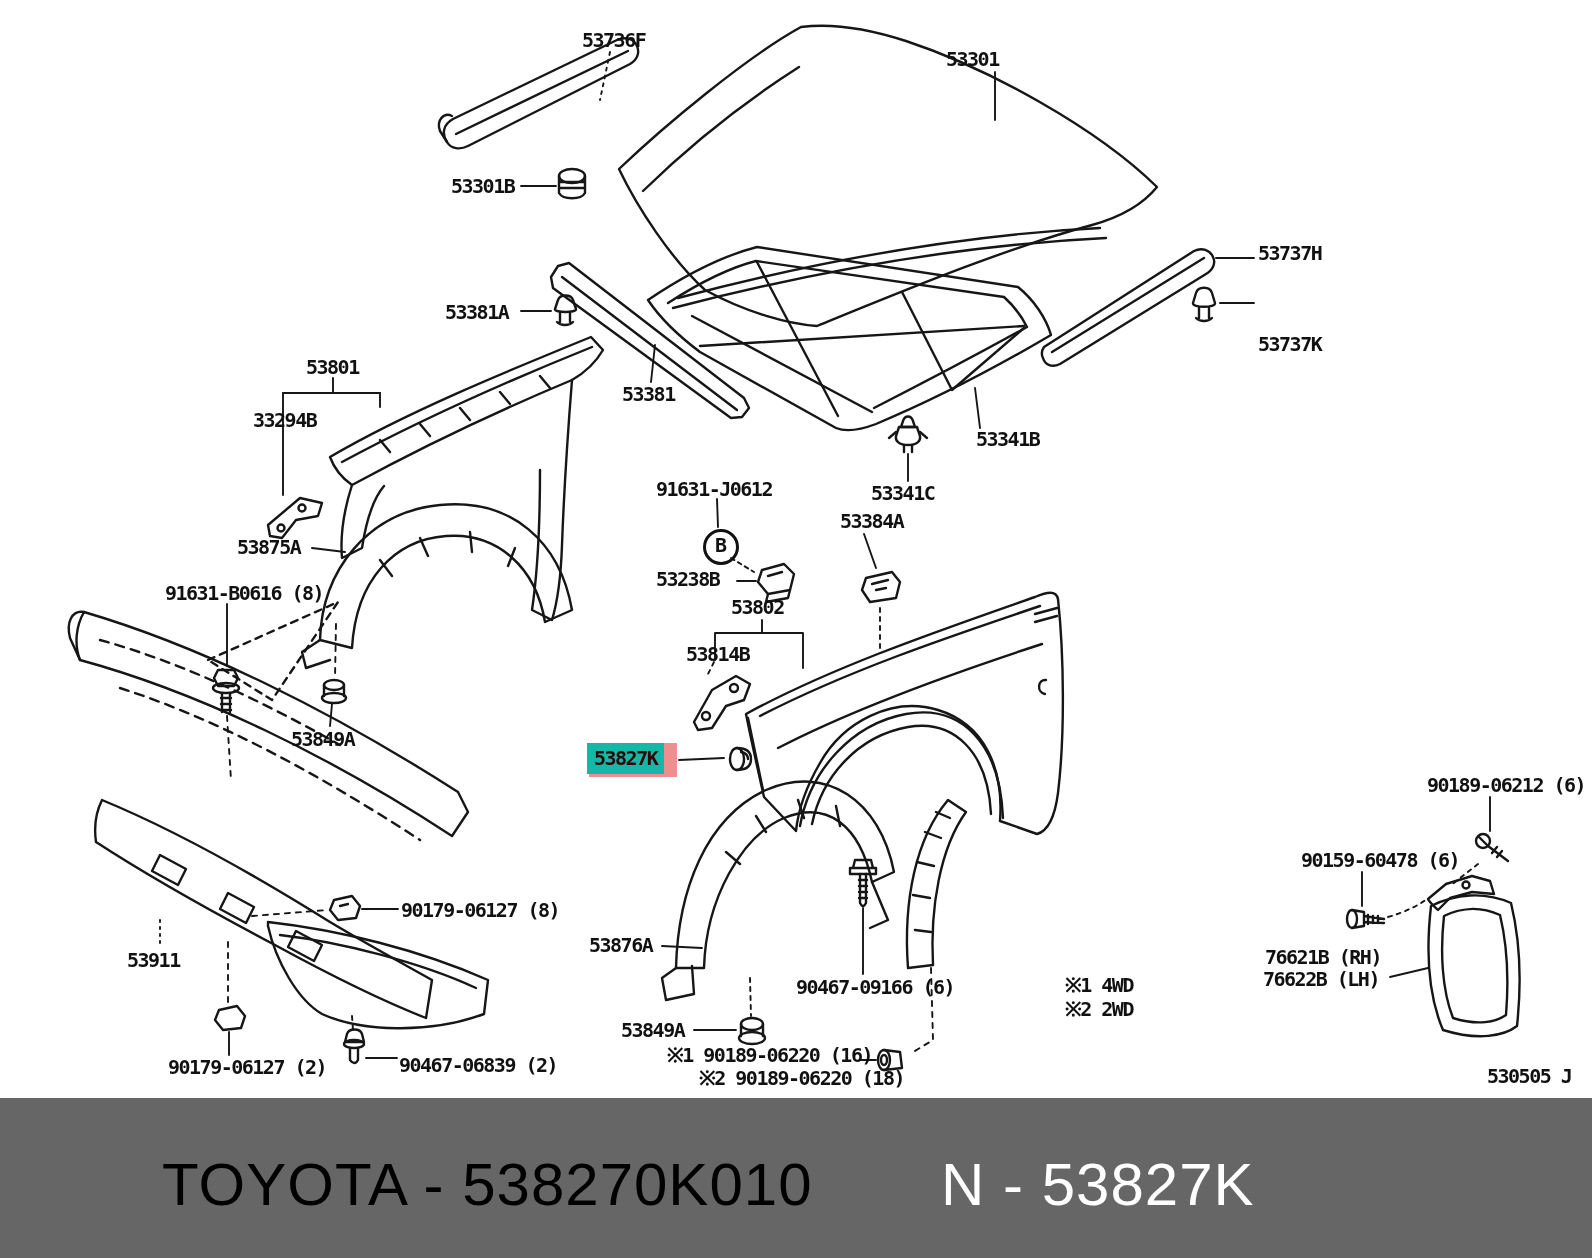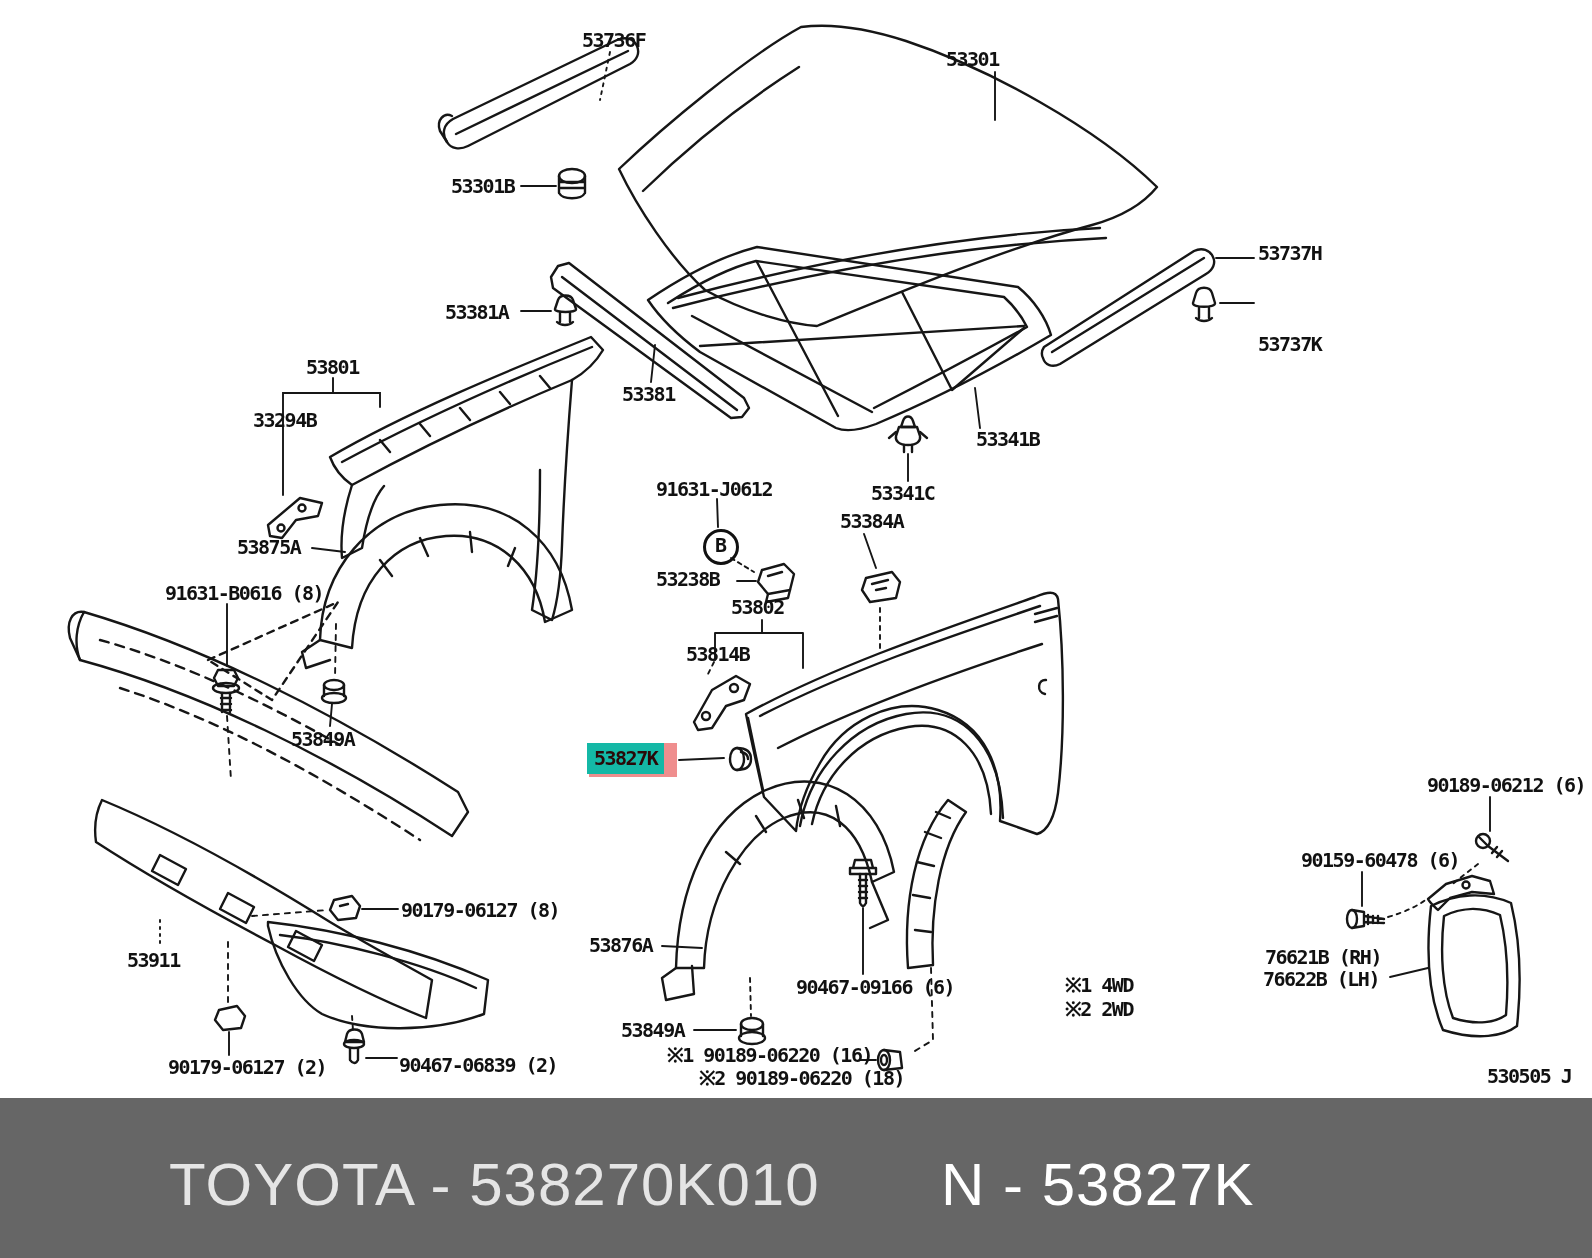--- a/index.html
+++ b/index.html
@@ -296,17 +296,17 @@
         <div class="plabel" style="left: 1065px; top: 999px;">※2 2WD</div>
         <div class="plabel" style="left: 1427px; top: 775px;">90189-06212 (6)</div>
         <div class="plabel" style="left: 1301px; top: 850px;">90159-60478 (6)</div>
         <div class="plabel" style="left: 1265px; top: 947px;">76621B (RH)</div>
         <div class="plabel" style="left: 1263px; top: 969px;">76622B (LH)</div>
         <div class="plabel" style="left: 1487px; top: 1066px;">530505 J</div>
       </div>
 </div>
 
 <div id="banner" style="background: rgb(102, 102, 102);">
-  <span class="bannertxt" style="left: 169px; color: #e5e5e5;">TOYOTA - 538270K010</span>
+  <span class="bannertxt" style="left: 162px; color: #000000;">TOYOTA - 538270K010</span>
   <span class="bannertxt" style="left: 941px; color: rgb(255, 255, 255);">N - 53827K</span>
 </div>
 
 </div>
 
 </body></html>

